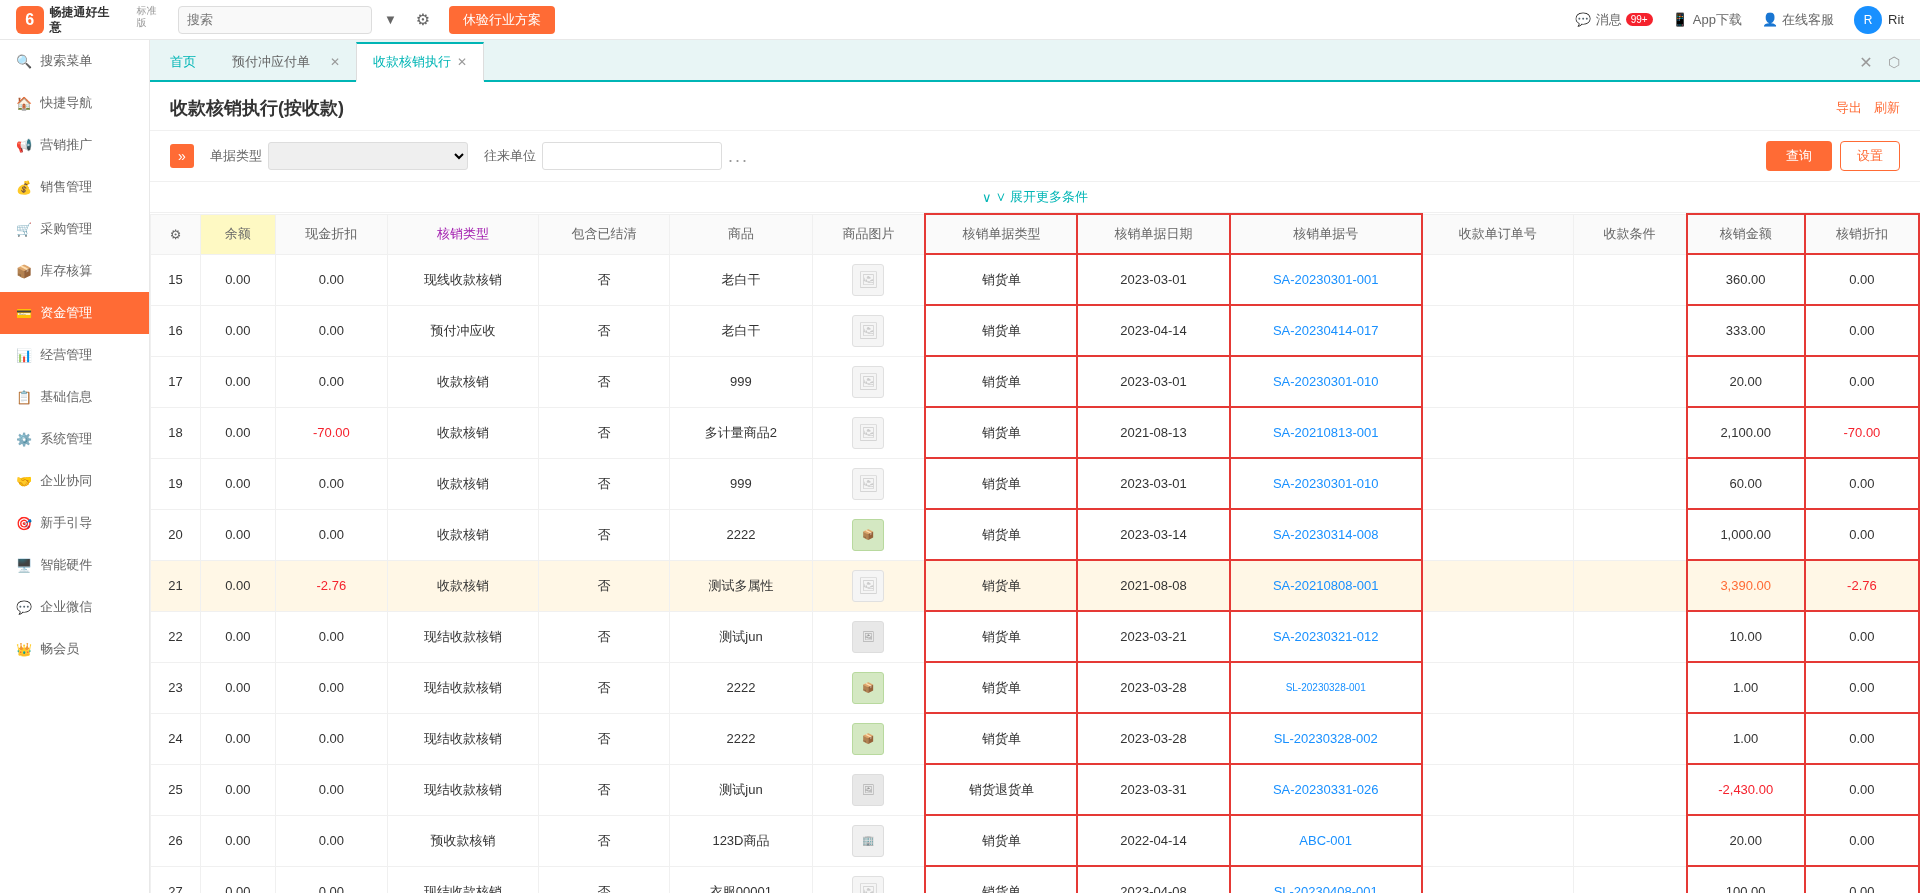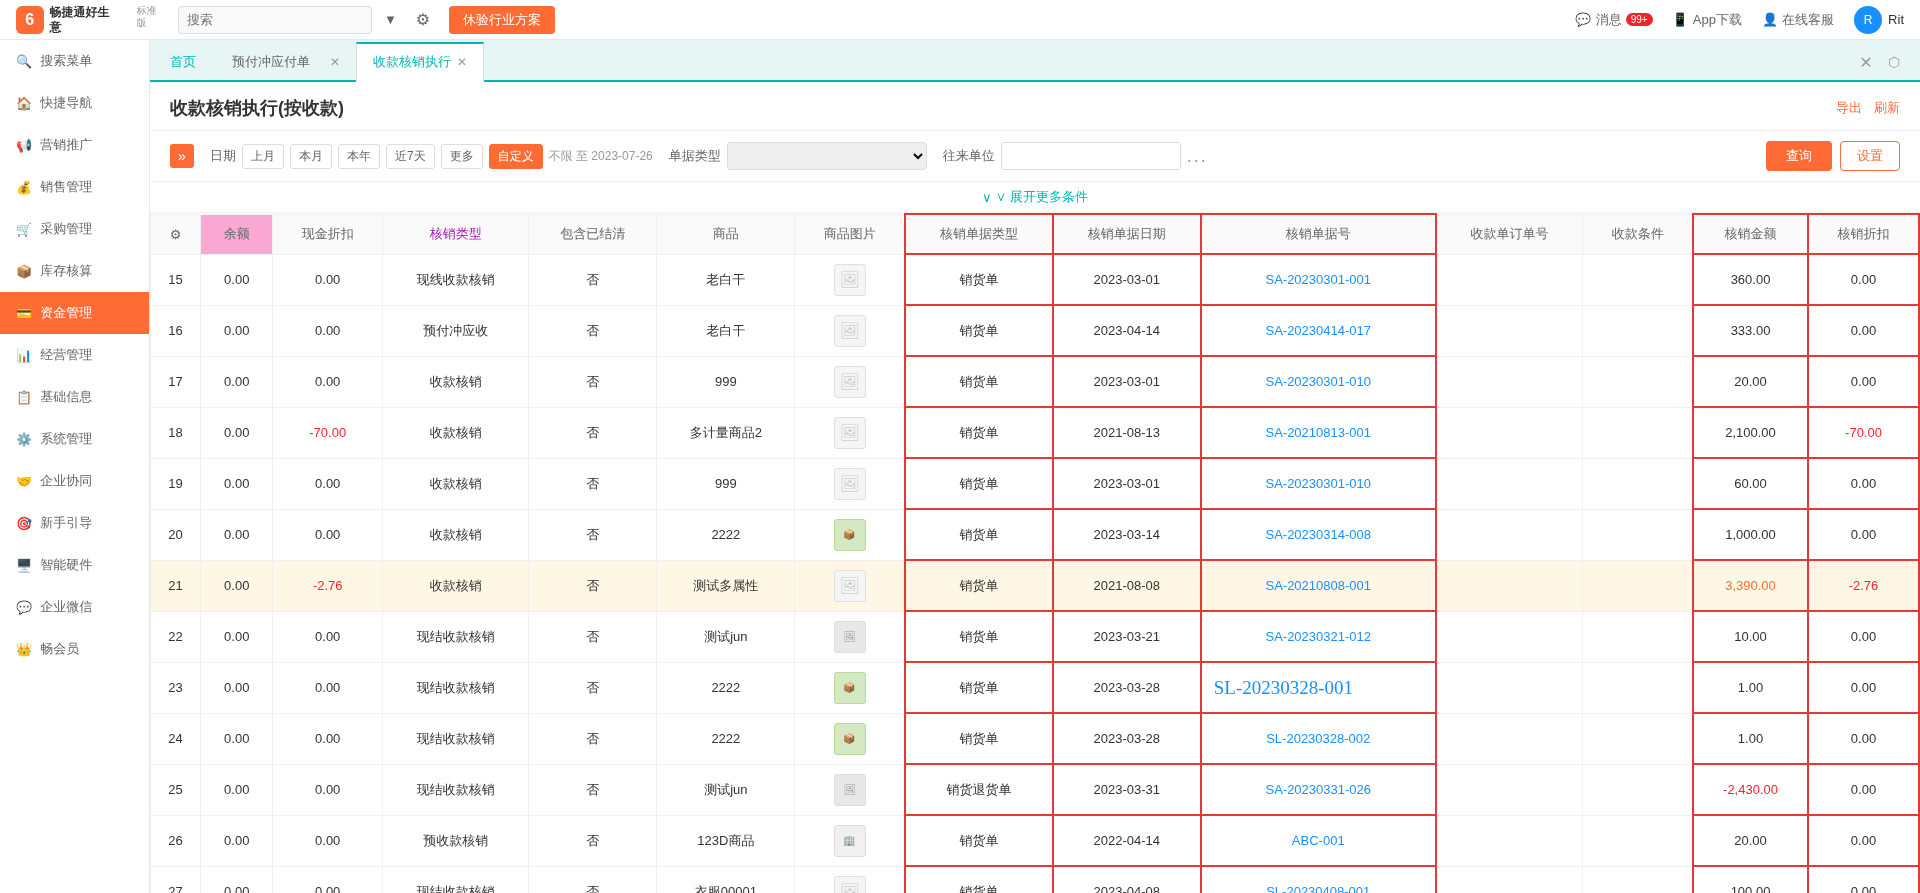--- a/index.html
+++ b/index.html
@@ -129,30 +129,20 @@
     <div style="display:flex;gap:12px;align-items:center;">
       <button style="display:flex;align-items:center;gap:4px;border:none;background:none;cursor:pointer;color:#ff6b35;font-size:13px;">导出</button>
       <button style="display:flex;align-items:center;gap:4px;border:none;background:none;cursor:pointer;color:#ff6b35;font-size:13px;">刷新</button>
     </div>
   </div>
 
   <div style="background:#fff;padding:10px 20px;border-bottom:1px solid #f0f0f0;">
     <div style="display:flex;align-items:center;gap:16px;flex-wrap:wrap;">
       <div style="width:24px;height:24px;background:#ff6b35;border-radius:3px;display:flex;align-items:center;justify-content:center;cursor:pointer;color:white;font-size:14px;flex-shrink:0;">
         <span>»</span>
-      </div>
-      <div style="display:flex;align-items:center;gap:6px;">
-        <span style="color:#666;font-size:13px;">日期</span>
-        <button style="padding:3px 8px;border:1px solid #ddd;border-radius:3px;cursor:pointer;font-size:12px;color:#666;background:#fff;">上月</button>
-        <button style="padding:3px 8px;border:1px solid #ddd;border-radius:3px;cursor:pointer;font-size:12px;color:#666;background:#fff;">本月</button>
-        <button style="padding:3px 8px;border:1px solid #ddd;border-radius:3px;cursor:pointer;font-size:12px;color:#666;background:#fff;">本年</button>
-        <button style="padding:3px 8px;border:1px solid #ddd;border-radius:3px;cursor:pointer;font-size:12px;color:#666;background:#fff;">近7天</button>
-        <button style="padding:3px 8px;border:1px solid #ddd;border-radius:3px;cursor:pointer;font-size:12px;color:#666;background:#fff;">更多</button>
-        <button style="padding:3px 8px;border:1px solid #ff6b35;border-radius:3px;cursor:pointer;font-size:12px;color:white;background:#ff6b35;">自定义</button>
-        <span style="font-size:12px;color:#999;">不限 至 2023-07-26</span>
       </div>
       <div style="display:flex;align-items:center;gap:6px;">
         <span style="color:#666;font-size:13px;">单据类型</span>
         <select style="height:28px;border:1px solid #ddd;border-radius:3px;padding:0 8px;font-size:13px;width:200px;">
           <option></option>
         </select>
       </div>
       <div style="display:flex;align-items:center;gap:6px;">
         <span style="color:#666;font-size:13px;">往来单位</span>
         <input style="height: 28px; border: 1px solid rgb(221, 221, 221); border-radius: 3px; padding: 0px 8px; font-size: 13px; width: 180px;">
@@ -172,21 +162,21 @@
     </button>
   </div>
 
   <div style="background:#fff;overflow-x:auto;">
     <table style="width:100%;border-collapse:collapse;min-width:1600px;">
       <thead>
         <tr>
           <th style="background:#fafafa;border:1px solid #f0f0f0;padding:10px 8px;font-size:13px;font-weight:500;color:#666;white-space:nowrap;text-align:center;width:50px;">
             <span style="cursor:pointer;">⚙</span>
           </th>
-          <th style="background:#f9a8d4;border:1px solid #f0f0f0;padding:10px 12px;font-size:13px;font-weight:500;color:#666;white-space:nowrap;text-align:center;">余额</th>
+          <th style="background:#fef9c3;border:1px solid #f0f0f0;padding:10px 12px;font-size:13px;font-weight:500;color:#666;white-space:nowrap;text-align:center;">余额</th>
           <th style="background:#fafafa;border:1px solid #f0f0f0;padding:10px 12px;font-size:13px;font-weight:500;color:#666;white-space:nowrap;text-align:center;">现金折扣</th>
           <th style="background:#fafafa;border:1px solid #f0f0f0;padding:10px 12px;font-size:13px;font-weight:500;color:#a21caf;white-space:nowrap;text-align:center;">核销类型</th>
           <th style="background:#fafafa;border:1px solid #f0f0f0;padding:10px 12px;font-size:13px;font-weight:500;color:#666;white-space:nowrap;text-align:center;">包含已结清</th>
           <th style="background:#fafafa;border:1px solid #f0f0f0;padding:10px 12px;font-size:13px;font-weight:500;color:#666;white-space:nowrap;text-align:center;">商品</th>
           <th style="background:#fafafa;border:1px solid #f0f0f0;padding:10px 12px;font-size:13px;font-weight:500;color:#666;white-space:nowrap;text-align:center;">商品图片</th>
           <th style="background:#fafafa;border:2px solid #e53935;padding:10px 12px;font-size:13px;font-weight:500;color:#666;white-space:nowrap;text-align:center;">核销单据类型</th>
           <th style="background:#fafafa;border:2px solid #e53935;padding:10px 12px;font-size:13px;font-weight:500;color:#666;white-space:nowrap;text-align:center;">核销单据日期</th>
           <th style="background:#fafafa;border:2px solid #e53935;padding:10px 12px;font-size:13px;font-weight:500;color:#666;white-space:nowrap;text-align:center;">核销单据号</th>
           <th style="background:#fafafa;border:1px solid #f0f0f0;padding:10px 12px;font-size:13px;font-weight:500;color:#666;white-space:nowrap;text-align:center;">收款单订单号</th>
           <th style="background:#fafafa;border:1px solid #f0f0f0;padding:10px 12px;font-size:13px;font-weight:500;color:#666;white-space:nowrap;text-align:center;">收款条件</th>
@@ -326,21 +316,21 @@
           <tr>
     <td style="border:1px solid #f0f0f0;padding:9px 12px;font-size:13px;color:#333;text-align:center;">23</td>
     <td style="border:1px solid #f0f0f0;padding:9px 12px;font-size:13px;text-align:center;color:#333;">0.00</td>
     <td style="border:1px solid #f0f0f0;padding:9px 12px;font-size:13px;text-align:center;color:#333;">0.00</td>
     <td style="border:1px solid #f0f0f0;padding:9px 12px;font-size:13px;text-align:center;">现结收款核销</td>
     <td style="border:1px solid #f0f0f0;padding:9px 12px;font-size:13px;text-align:center;">否</td>
     <td style="border:1px solid #f0f0f0;padding:9px 12px;font-size:13px;text-align:center;">2222</td>
     <td style="border:1px solid #f0f0f0;padding:9px 12px;font-size:13px;text-align:center;"><div style="width:32px;height:32px;background:#d4e8c2;border:1px solid #b8d99e;border-radius:3px;display:inline-flex;align-items:center;justify-content:center;font-size:10px;color:#5a8a3a;">📦</div></td>
     <td style="border:2px solid #e53935;padding:9px 12px;font-size:13px;text-align:center;">销货单</td>
     <td style="border:2px solid #e53935;padding:9px 12px;font-size:13px;text-align:center;">2023-03-28</td>
-    <td style="border:2px solid #e53935;padding:9px 12px;font-size:19px;font-family:Liberation Serif, serif;"><a href="#" style="color:#1890ff;cursor:pointer;text-decoration:none;">SL-20230328-001</a></td>
+    <td style="border:2px solid #e53935;padding:9px 12px;font-size:10px;text-align:center;"><a href="#" style="color:#1890ff;cursor:pointer;text-decoration:none;">SL-20230328-001</a></td>
     <td style="border:1px solid #f0f0f0;padding:9px 12px;font-size:13px;text-align:center;"></td>
     <td style="border:1px solid #f0f0f0;padding:9px 12px;font-size:13px;text-align:center;"></td>
     <td style="border:2px solid #e53935;padding:9px 12px;font-size:13px;text-align:center;color:#333;">1.00</td>
     <td style="border:2px solid #e53935;padding:9px 12px;font-size:13px;text-align:center;color:#333;">0.00</td>
   </tr>
           <tr>
     <td style="border:1px solid #f0f0f0;padding:9px 12px;font-size:13px;color:#333;text-align:center;">24</td>
     <td style="border:1px solid #f0f0f0;padding:9px 12px;font-size:13px;text-align:center;color:#333;">0.00</td>
     <td style="border:1px solid #f0f0f0;padding:9px 12px;font-size:13px;text-align:center;color:#333;">0.00</td>
     <td style="border:1px solid #f0f0f0;padding:9px 12px;font-size:13px;text-align:center;">现结收款核销</td>

